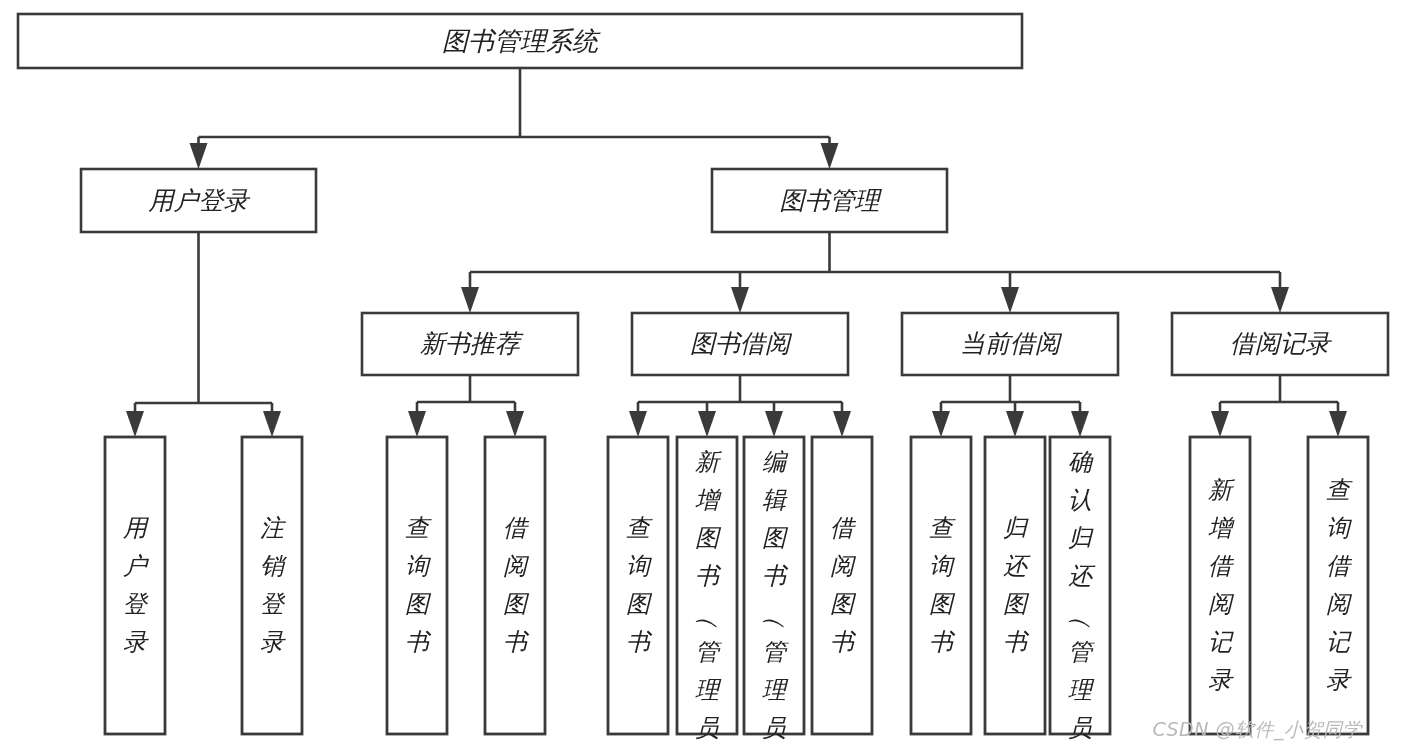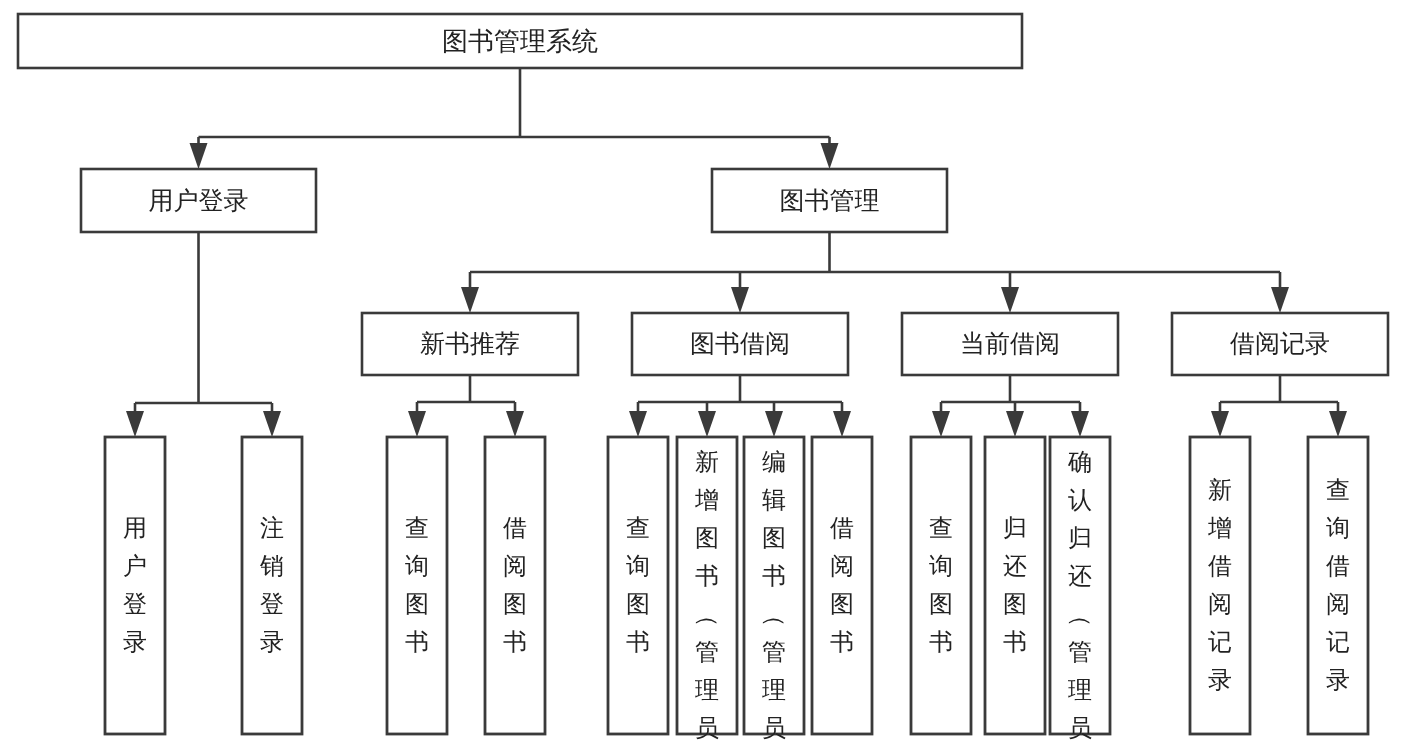--- a/index.html
+++ b/index.html
@@ -12,20 +12,21 @@
     height: 747px;
     font-family: "DejaVu Sans", "Liberation Sans", sans-serif;
     overflow: hidden;
     position: relative;
   }
   #diagram-root {
     position: absolute;
     left: 0; top: 0;
     width: 1374px;
     height: 747px;
+    font-style: italic;
   }
   svg.flow {
     display: block;
     width: 1405px;
     height: 747px;
   }
   .node-rect {
     fill: #ffffff;
     stroke: #3a3a3a;
     stroke-width: 2.6;
@@ -266,13 +267,14 @@
           <rect x="1308" y="437" width="60" height="297" class="leaf-rect"></rect>
           <text x="1338" y="490.5" class="leaf-char">查</text>
           <text x="1338" y="528.5" class="leaf-char">询</text>
           <text x="1338" y="566.5" class="leaf-char">借</text>
           <text x="1338" y="604.5" class="leaf-char">阅</text>
           <text x="1338" y="642.5" class="leaf-char">记</text>
           <text x="1338" y="680.5" class="leaf-char">录</text>
         </g>
       </g>
   </svg>
+  <div class="watermark">CSDN @软件_小贺同学</div>
 </div>
 
 </body></html>

